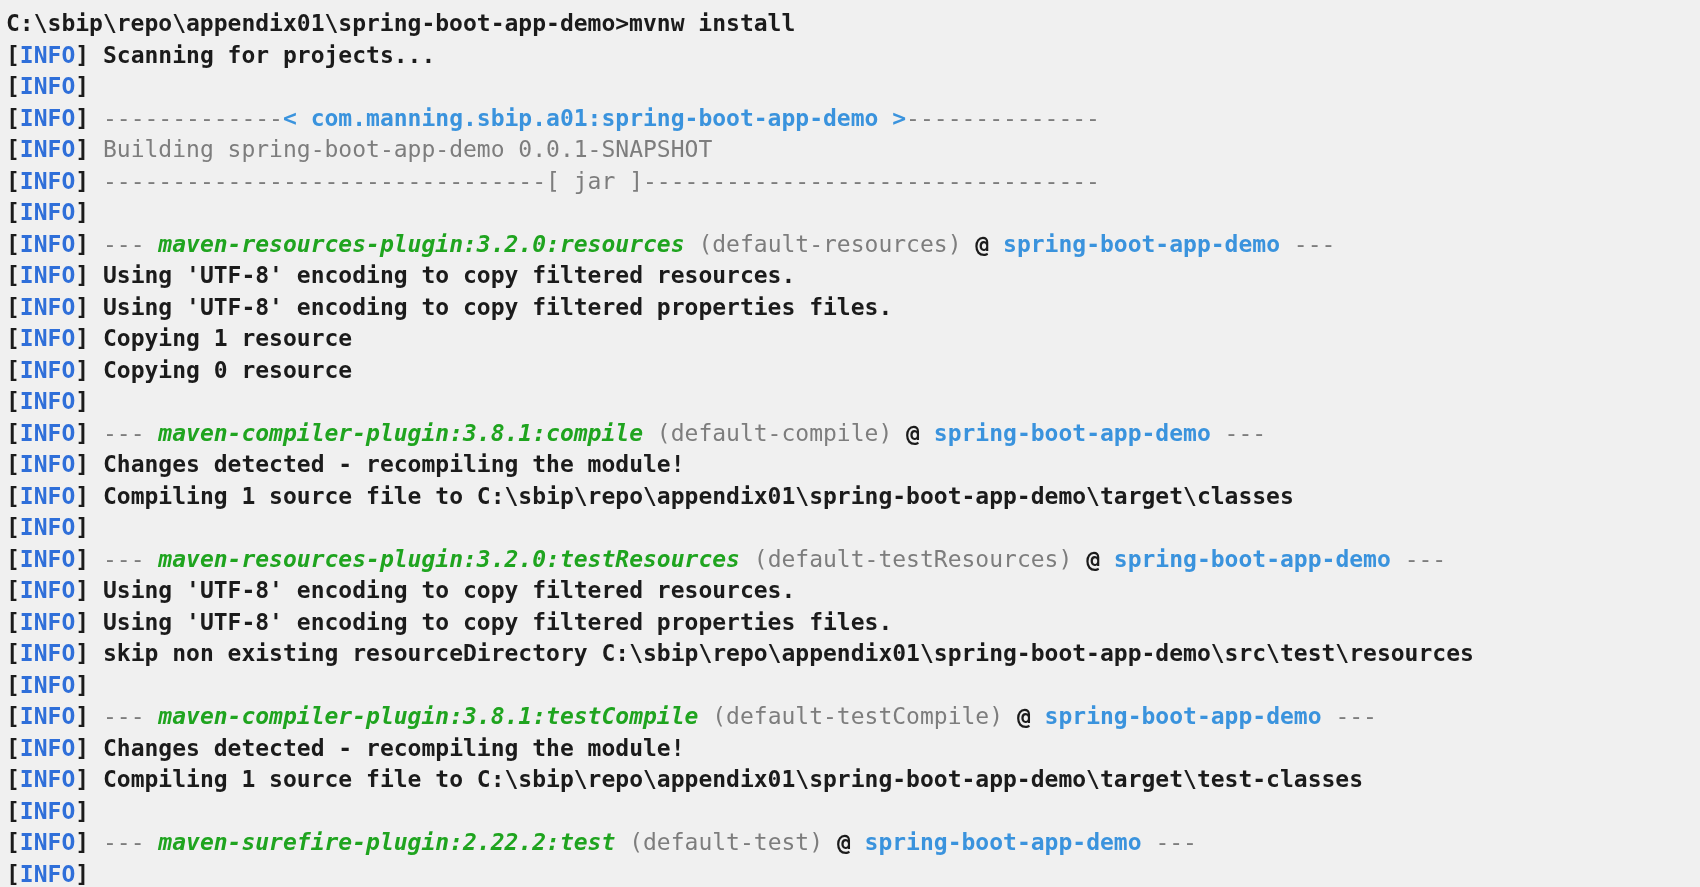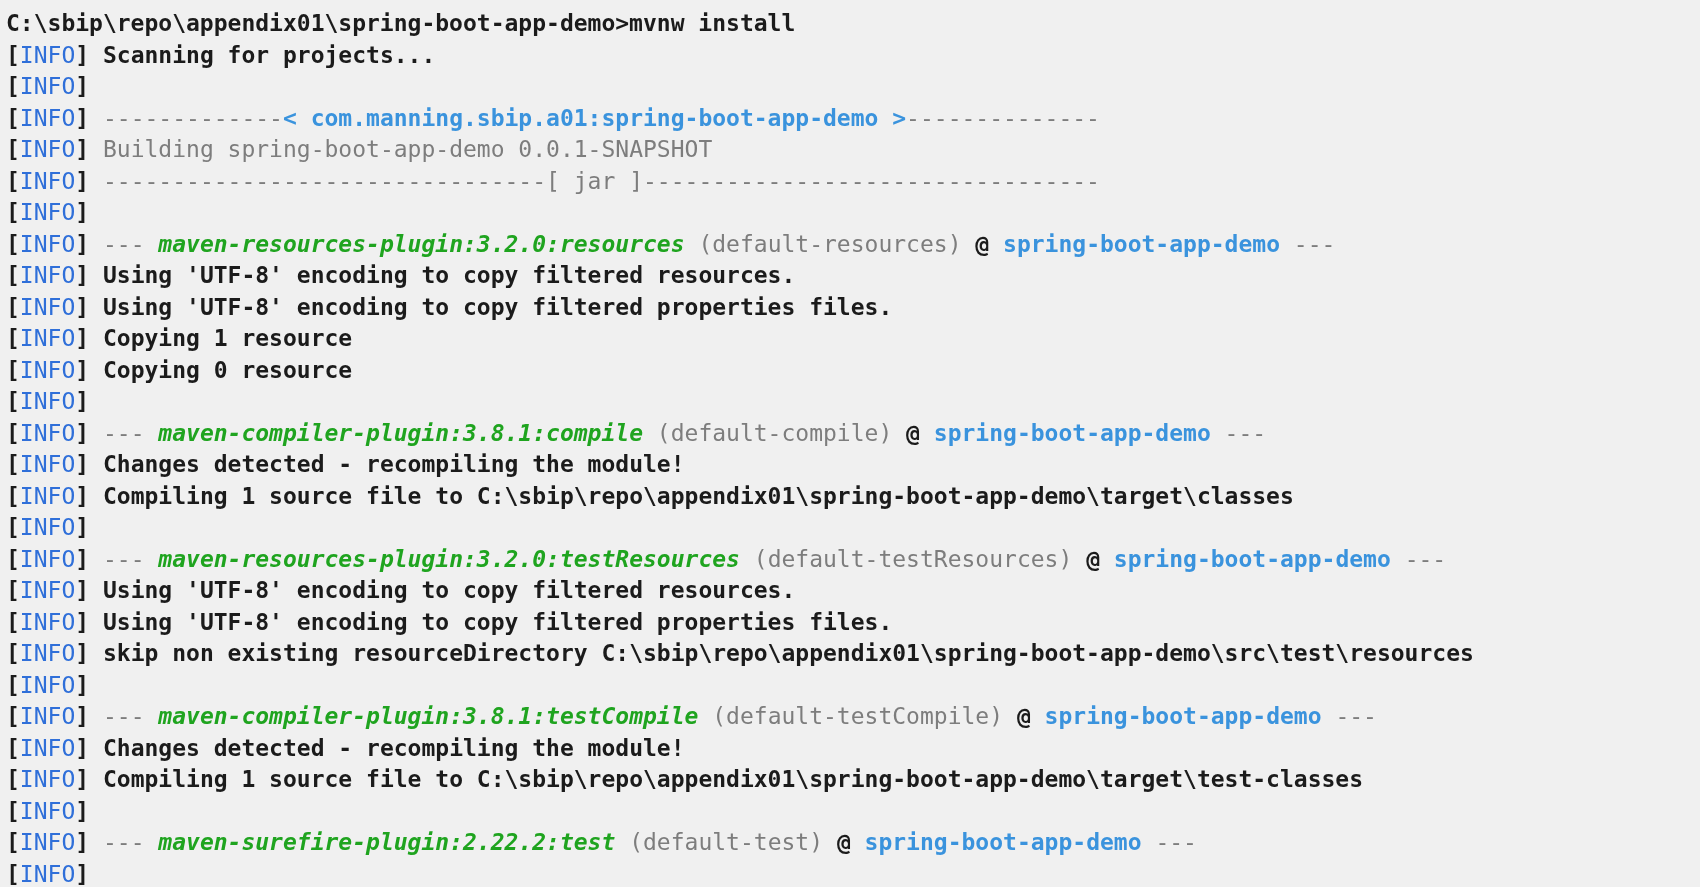--- a/index.html
+++ b/index.html
@@ -20,21 +20,21 @@
     margin: 0;
     padding: 8px 0 0 6px;
     font-family: "DejaVu Sans Mono", "Liberation Mono", monospace;
     font-size: 23px;
     line-height: 31.5px;
     white-space: pre;
   }
   .line { height: 31.5px; }
   
   .s-k { color: var(--c-black, #1b1b1b); font-weight: 700; }
-  .s-b { color: var(--c-info,  #2f6fd9); font-weight: 400; }
+  .s-b { color: var(--c-info,  #2f6fd9); font-weight: 700; }
   .s-g { color: var(--c-gray,  #7d7d7d); font-weight: 400; }
   .s-n { color: var(--c-green, #1fa41f); font-weight: 700; font-style: italic; }
   .s-a { color: var(--c-link,  #3a93dd); font-weight: 700; }
 </style>
 </head>
 <body>
 
 <div class="terminal">
   <pre class="console"><div class="line"><span class="s-k">C:\sbip\repo\appendix01\spring-boot-app-demo&gt;mvnw install</span></div><div class="line"><span class="s-k">[</span><span class="s-b">INFO</span><span class="s-k">] </span><span class="s-k">Scanning for projects...</span></div><div class="line"><span class="s-k">[</span><span class="s-b">INFO</span><span class="s-k">] </span></div><div class="line"><span class="s-k">[</span><span class="s-b">INFO</span><span class="s-k">] </span><span class="s-g">-------------</span><span class="s-a">&lt; com.manning.sbip.a01:spring-boot-app-demo &gt;</span><span class="s-g">--------------</span></div><div class="line"><span class="s-k">[</span><span class="s-b">INFO</span><span class="s-k">] </span><span class="s-g">Building spring-boot-app-demo 0.0.1-SNAPSHOT</span></div><div class="line"><span class="s-k">[</span><span class="s-b">INFO</span><span class="s-k">] </span><span class="s-g">--------------------------------[ jar ]---------------------------------</span></div><div class="line"><span class="s-k">[</span><span class="s-b">INFO</span><span class="s-k">] </span></div><div class="line"><span class="s-k">[</span><span class="s-b">INFO</span><span class="s-k">] </span><span class="s-g">--- </span><span class="s-n">maven-resources-plugin:3.2.0:resources</span><span class="s-g"> (default-resources) </span><span class="s-k">@ </span><span class="s-a">spring-boot-app-demo</span><span class="s-g"> ---</span></div><div class="line"><span class="s-k">[</span><span class="s-b">INFO</span><span class="s-k">] </span><span class="s-k">Using 'UTF-8' encoding to copy filtered resources.</span></div><div class="line"><span class="s-k">[</span><span class="s-b">INFO</span><span class="s-k">] </span><span class="s-k">Using 'UTF-8' encoding to copy filtered properties files.</span></div><div class="line"><span class="s-k">[</span><span class="s-b">INFO</span><span class="s-k">] </span><span class="s-k">Copying 1 resource</span></div><div class="line"><span class="s-k">[</span><span class="s-b">INFO</span><span class="s-k">] </span><span class="s-k">Copying 0 resource</span></div><div class="line"><span class="s-k">[</span><span class="s-b">INFO</span><span class="s-k">] </span></div><div class="line"><span class="s-k">[</span><span class="s-b">INFO</span><span class="s-k">] </span><span class="s-g">--- </span><span class="s-n">maven-compiler-plugin:3.8.1:compile</span><span class="s-g"> (default-compile) </span><span class="s-k">@ </span><span class="s-a">spring-boot-app-demo</span><span class="s-g"> ---</span></div><div class="line"><span class="s-k">[</span><span class="s-b">INFO</span><span class="s-k">] </span><span class="s-k">Changes detected - recompiling the module!</span></div><div class="line"><span class="s-k">[</span><span class="s-b">INFO</span><span class="s-k">] </span><span class="s-k">Compiling 1 source file to C:\sbip\repo\appendix01\spring-boot-app-demo\target\classes</span></div><div class="line"><span class="s-k">[</span><span class="s-b">INFO</span><span class="s-k">] </span></div><div class="line"><span class="s-k">[</span><span class="s-b">INFO</span><span class="s-k">] </span><span class="s-g">--- </span><span class="s-n">maven-resources-plugin:3.2.0:testResources</span><span class="s-g"> (default-testResources) </span><span class="s-k">@ </span><span class="s-a">spring-boot-app-demo</span><span class="s-g"> ---</span></div><div class="line"><span class="s-k">[</span><span class="s-b">INFO</span><span class="s-k">] </span><span class="s-k">Using 'UTF-8' encoding to copy filtered resources.</span></div><div class="line"><span class="s-k">[</span><span class="s-b">INFO</span><span class="s-k">] </span><span class="s-k">Using 'UTF-8' encoding to copy filtered properties files.</span></div><div class="line"><span class="s-k">[</span><span class="s-b">INFO</span><span class="s-k">] </span><span class="s-k">skip non existing resourceDirectory C:\sbip\repo\appendix01\spring-boot-app-demo\src\test\resources</span></div><div class="line"><span class="s-k">[</span><span class="s-b">INFO</span><span class="s-k">] </span></div><div class="line"><span class="s-k">[</span><span class="s-b">INFO</span><span class="s-k">] </span><span class="s-g">--- </span><span class="s-n">maven-compiler-plugin:3.8.1:testCompile</span><span class="s-g"> (default-testCompile) </span><span class="s-k">@ </span><span class="s-a">spring-boot-app-demo</span><span class="s-g"> ---</span></div><div class="line"><span class="s-k">[</span><span class="s-b">INFO</span><span class="s-k">] </span><span class="s-k">Changes detected - recompiling the module!</span></div><div class="line"><span class="s-k">[</span><span class="s-b">INFO</span><span class="s-k">] </span><span class="s-k">Compiling 1 source file to C:\sbip\repo\appendix01\spring-boot-app-demo\target\test-classes</span></div><div class="line"><span class="s-k">[</span><span class="s-b">INFO</span><span class="s-k">] </span></div><div class="line"><span class="s-k">[</span><span class="s-b">INFO</span><span class="s-k">] </span><span class="s-g">--- </span><span class="s-n">maven-surefire-plugin:2.22.2:test</span><span class="s-g"> (default-test) </span><span class="s-k">@ </span><span class="s-a">spring-boot-app-demo</span><span class="s-g"> ---</span></div><div class="line"><span class="s-k">[</span><span class="s-b">INFO</span><span class="s-k">] </span></div></pre>
 </div>

